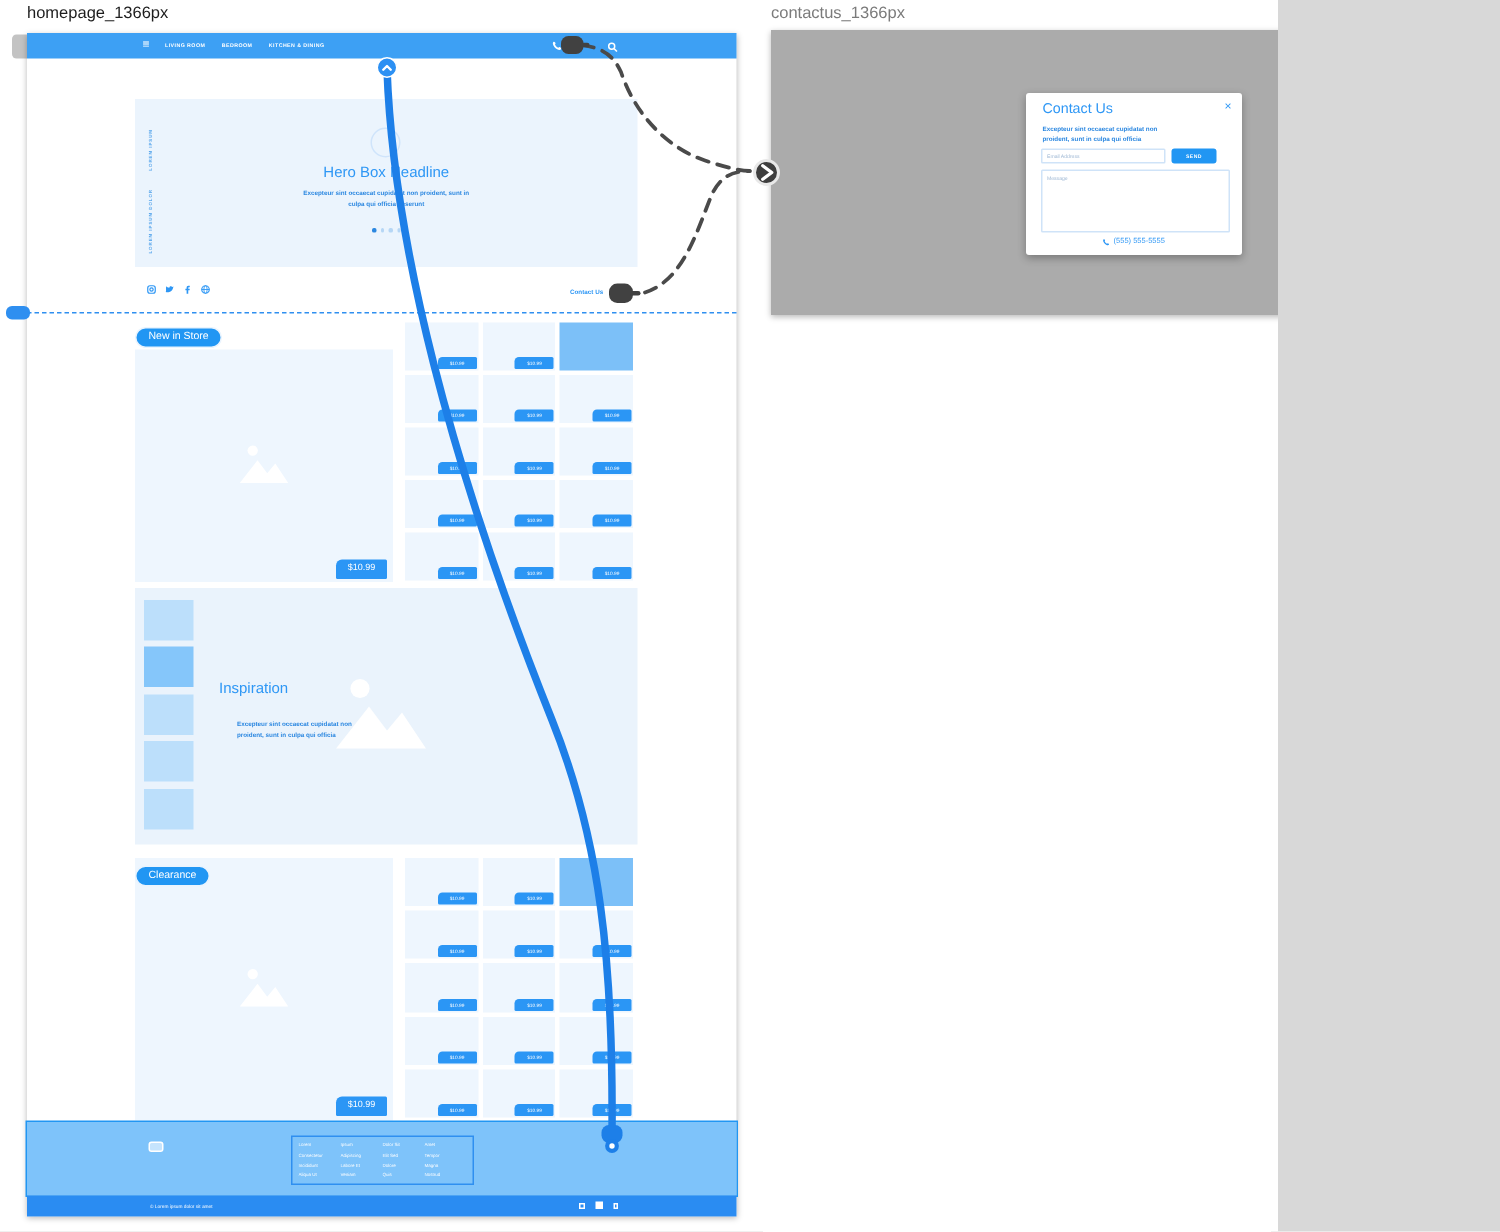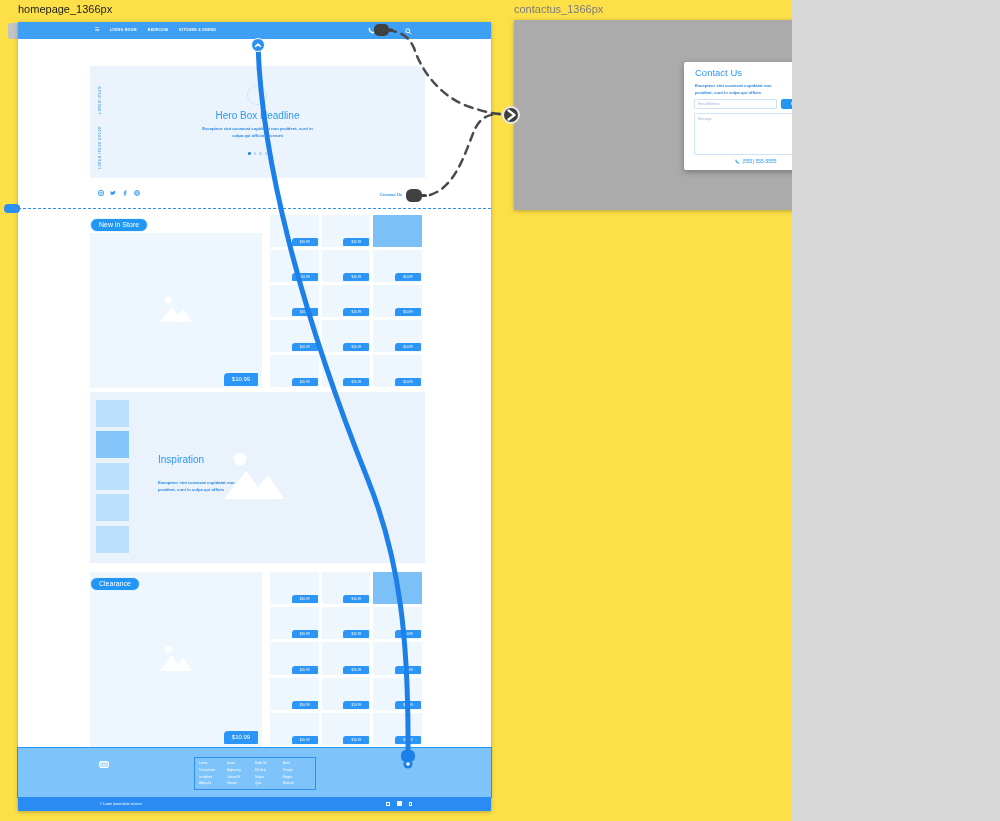--- a/index.html
+++ b/index.html
@@ -1,17 +1,17 @@
 <!DOCTYPE html>
 <html><head>
 <meta charset="utf-8">
 <style>
   * { margin:0; padding:0; box-sizing:border-box; }
   body { font-family:"Liberation Sans", sans-serif; background:#d8d8d8; }
-  .canvas { position:relative; width:792px; height:821px; background:#fde047; overflow:hidden; }
+  .canvas { position:relative; width:852px; height:821px; background:#ffffff; overflow:hidden; }
 
   .ab-title { position:absolute; font-size:11px; color:#1d1d1d; }
   .ab-title.cu { color:#7b7b7b; }
 
   .artboard { position:absolute; background:#fff; box-shadow:0 1px 4px rgba(0,0,0,.28); z-index:1; }
   .hp-board { left:18px; top:22px; width:473px; height:789px; }
   .cu-board { left:514px; top:20px; width:474px; height:190px; background:#ababab; }
 
   .gray-tab { position:absolute; left:8px; top:23px; width:14px; height:16px; background:#c3c3c3; border-radius:3px; z-index:0; }
 
@@ -49,21 +49,21 @@
   .pgrid { position:absolute; left:252px; width:152px; display:grid; grid-template-columns:repeat(3,1fr);
            grid-template-rows:repeat(5,1fr); gap:3px; }
   .pcell { position:relative; background:#eef6fe; }
   .pcell.feat { background:#7cc0f8; }
   .ptag { position:absolute; right:1px; bottom:1px; background:#2b96f5; color:#fff; font-size:3.2px; line-height:8px;
           width:26px; height:8px; text-align:center; border-radius:3px 1px 1px 1px; }
 
   .inspo { position:absolute; left:72px; top:370px; width:335px; height:171px; background:#eaf3fc; }
   .thumb { position:absolute; left:6px; width:33px; height:27px; background:#bcdffb; }
   .thumb.sel { background:#85c6fa; }
-  .inspo-heading { position:absolute; left:68px; top:62px; color:#2e97f5; font-size:10px; }
+  .inspo-heading { position:absolute; left:56px; top:62px; color:#2e97f5; font-size:10px; }
   .inspo-body { position:absolute; left:68px; color:#2b87e0; font-size:4.2px; font-weight:bold; }
 
   
   .hp-footer { position:absolute; left:0; top:726px; width:473px; height:49px; background:#7ec3fa; outline:1.5px solid #2196f3; }
   .flogo { position:absolute; left:81px; top:13px; width:10px; height:7px; border:1px solid #fff; border-radius:2px; background:rgba(255,255,255,.55); }
   .ftable { position:absolute; left:176px; top:9px; width:122px; height:33px; border:1px solid #2f8ff0;
             display:grid; grid-template-columns:repeat(4,1fr); align-content:space-around; padding:2px 4px; }
   .flink { color:#fff; font-size:3px; line-height:7px; white-space:nowrap; overflow:hidden; }
   .copy-bar { position:absolute; left:0; top:775px; width:473px; height:14px; background:#2a8cf2; }
   .copy-text { position:absolute; left:82px; top:5px; color:#fff; font-size:3.2px; }

